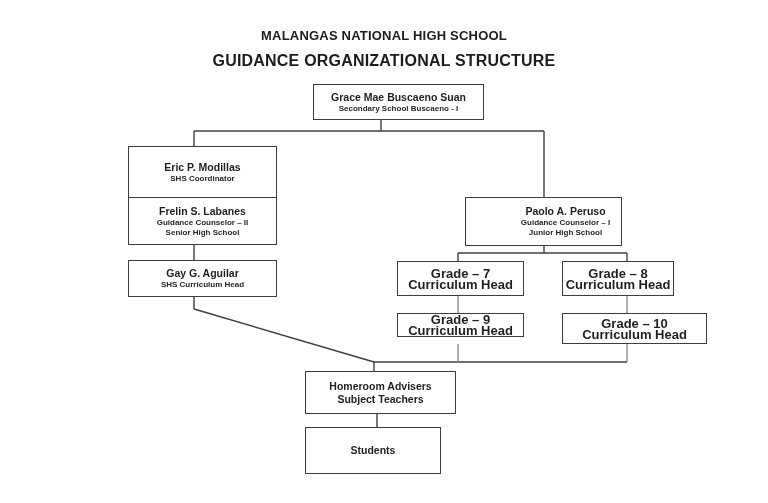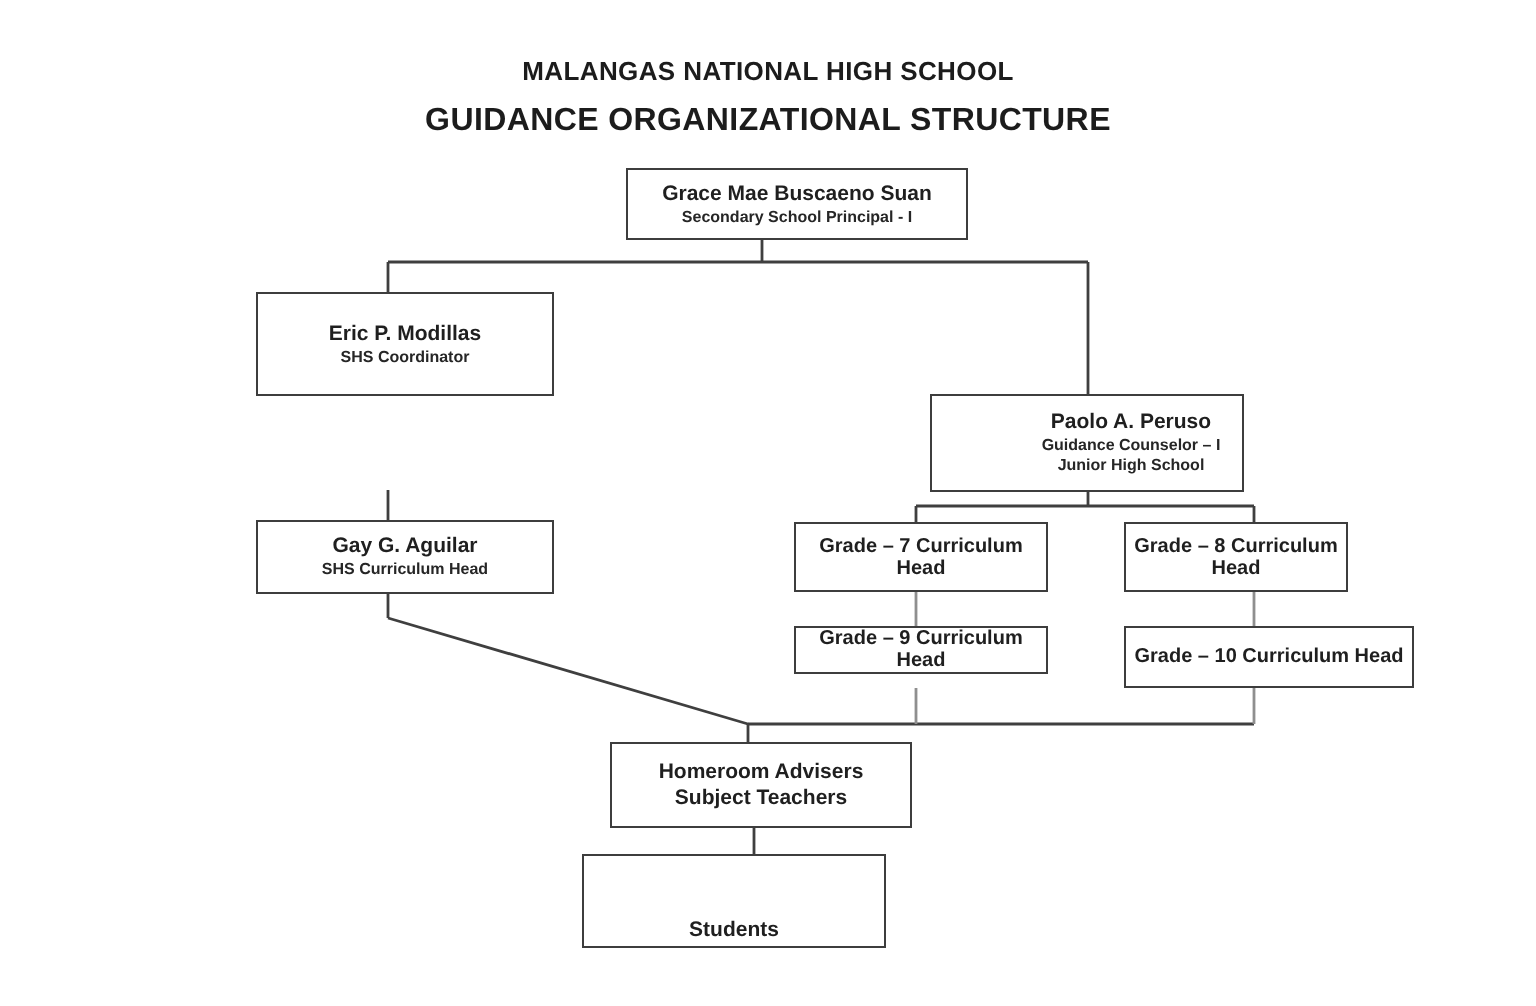--- a/index.html
+++ b/index.html
@@ -17,21 +17,21 @@
   }
   svg.lines{position:absolute;left:0;top:0;width:768px;height:503px;}
   .node{
     position:absolute;box-sizing:border-box;background:#ffffff;
     border:1.4px solid #3d3d3d;
     display:flex;flex-direction:column;align-items:center;justify-content:center;
     text-align:center;padding:1px 2px;
   }
   .nm{font-size:10.5px;font-weight:bold;line-height:13px;color:#1f1f1f;}
   .rl{font-size:8px;font-weight:bold;line-height:10px;color:#262626;}
-  .lb{font-size:10px;font-weight:bold;line-height:11px;color:#1f1f1f;}
+  .lb{font-size:13px;font-weight:bold;line-height:11px;color:#1f1f1f;}
 </style>
 </head>
 <body>
 
 <div class="canvas">
 
   <div class="school-title">MALANGAS NATIONAL HIGH SCHOOL</div>
   <div class="main-title">GUIDANCE ORGANIZATIONAL STRUCTURE</div>
 
   <svg class="lines" viewBox="0 0 768 503" xmlns="http://www.w3.org/2000/svg">
@@ -59,28 +59,33 @@
     <g stroke="#8f8f8f" stroke-width="1.4" fill="none">
       <path d="M458,296 V313"></path>
       <path d="M627,296 V313"></path>
       <path d="M458,344 V362"></path>
       <path d="M627,344 V362"></path>
     </g>
   </svg>
 
   <div class="node" style="left:295px;top:84px;width:171px;height:36px;margin-left:18px;">
     <span class="nm">Grace Mae Buscaeno Suan</span>
-    <span class="rl">Secondary School Principal - I</span>
+    <span class="rl">Secondary School Buscaeno - I</span>
   </div>
 
   <div class="node" style="left:128px;top:146px;width:149px;height:52px;">
     <span class="nm">Eric P. Modillas</span>
     <span class="rl">SHS Coordinator</span>
   </div>
 
+  <div class="node" style="left:128px;top:197px;width:149px;height:48px;">
+    <span class="nm">Frelin S. Labanes</span>
+    <span class="rl">Guidance Counselor – II</span>
+    <span class="rl">Senior High School</span>
+  </div>
 
   <div class="node" style="left:128px;top:260px;width:149px;height:37px;">
     <span class="nm">Gay G. Aguilar</span>
     <span class="rl">SHS Curriculum Head</span>
   </div>
 
   <div class="node" style="left:465px;top:197px;width:157px;height:49px;padding-left:46px;">
     <span class="nm">Paolo A. Peruso</span>
     <span class="rl">Guidance Counselor – I</span>
     <span class="rl">Junior High School</span>
@@ -100,17 +105,17 @@
 
   <div class="node" style="left:562px;top:313px;width:145px;height:31px;">
     <span class="lb">Grade – 10 Curriculum Head</span>
   </div>
 
   <div class="node" style="left:305px;top:371px;width:151px;height:43px;">
     <span class="nm">Homeroom Advisers</span>
     <span class="nm">Subject Teachers</span>
   </div>
 
-  <div class="node" style="left:291px;top:427px;width:152px;height:47px;justify-content:flex-end;">
+  <div class="node" style="left:305px;top:427px;width:136px;height:47px;">
     <span class="nm">Students</span>
   </div>
 
 </div>
 
 </body></html>

